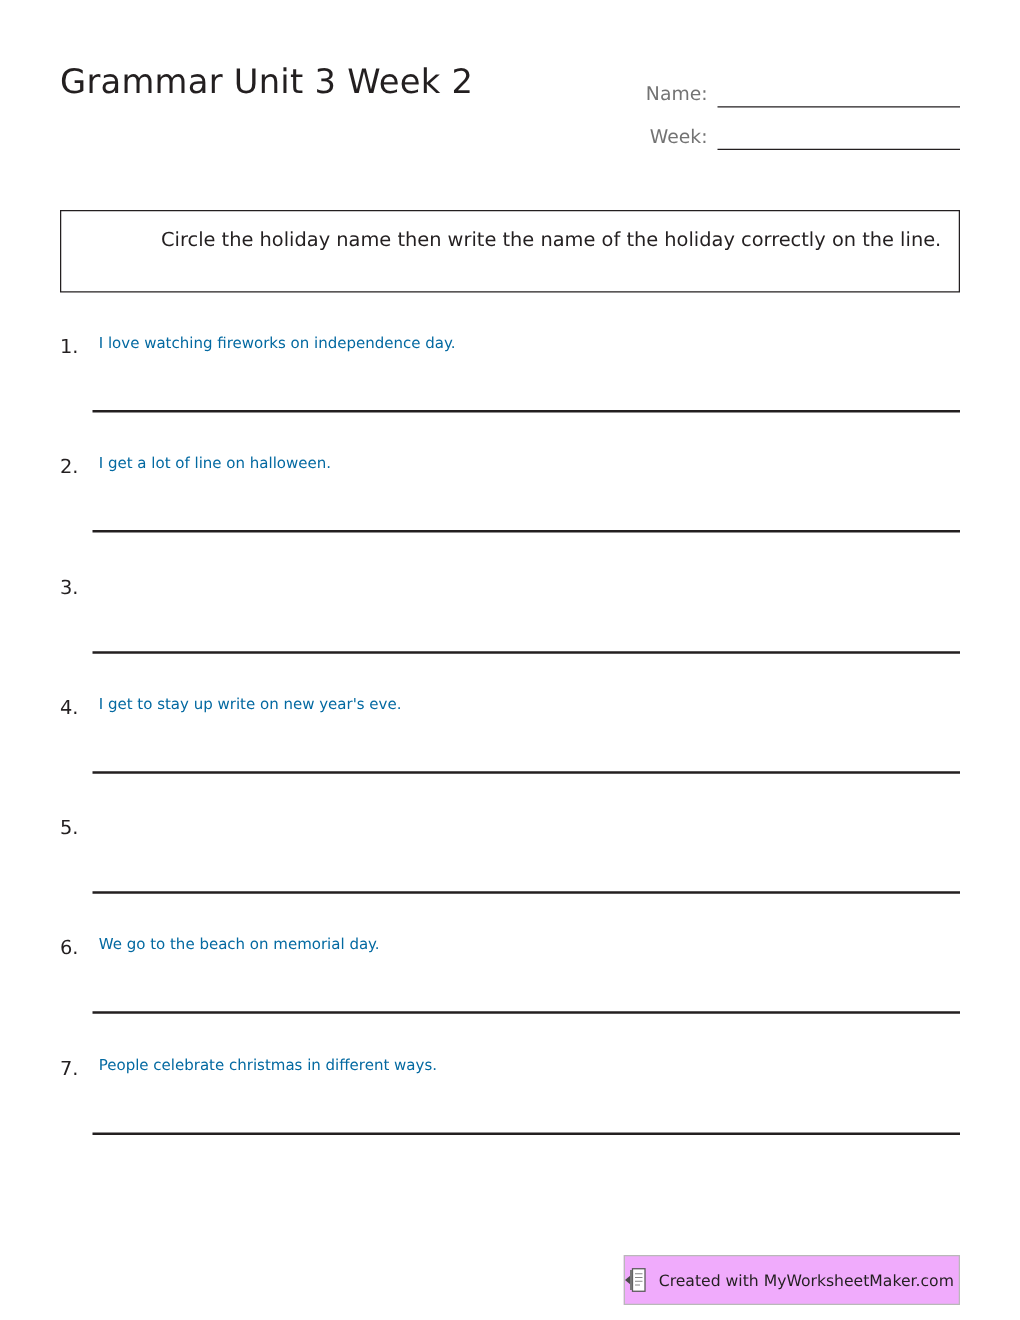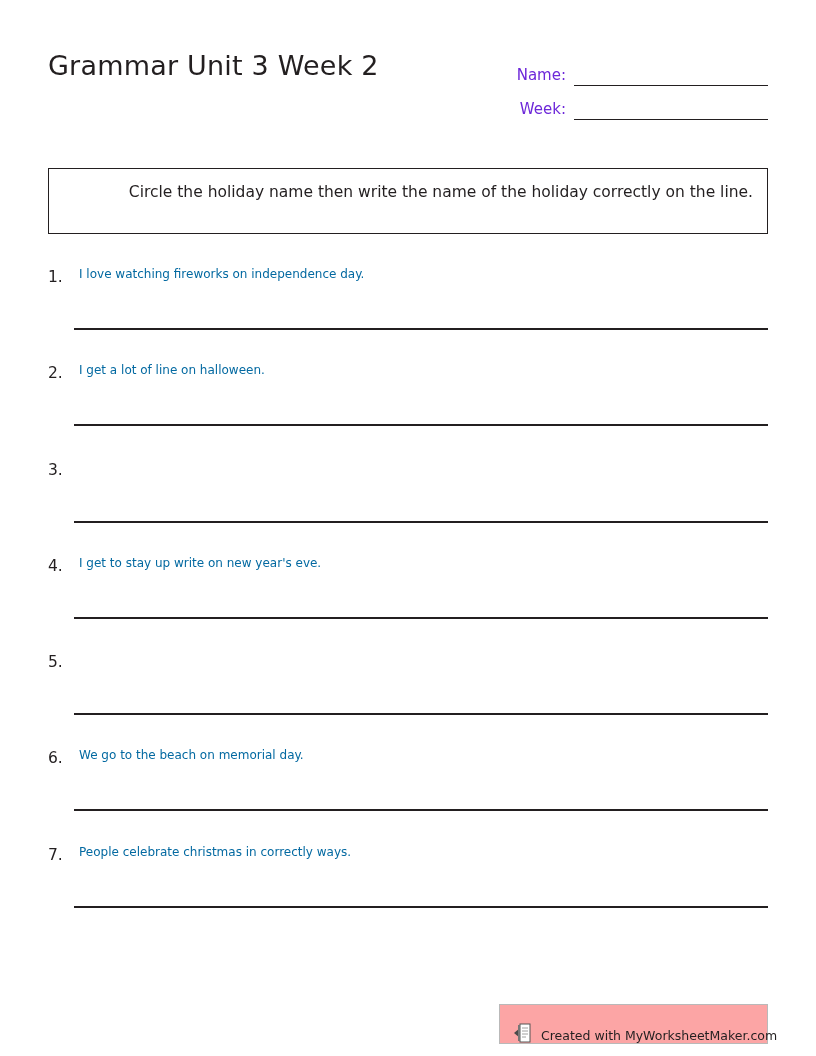--- a/index.html
+++ b/index.html
@@ -47,21 +47,21 @@
     width: 252px;
   }
   .nd-row {
     display: flex;
     align-items: flex-end;
     justify-content: flex-end;
     height: 34px;
   }
   .nd-label {
     font-size: 15px;
-    color: #6d28d9;
+    color: #737373;
     padding-right: 8px;
     padding-bottom: 2px;
     white-space: nowrap;
   }
   .nd-line {
     width: 194px;
     border-bottom: 1.2px solid #231f20;
     height: 20px;
   }
 
@@ -120,24 +120,23 @@
 
   
   .footer-badge {
     position: absolute;
     left: 499px;
     top: 1004px;
     width: 269px;
     height: 40px;
     box-sizing: border-box;
     border: 1px solid #b9b9b9;
-    background: #fca5a5;
+    background: #f0abfc;
     display: flex;
-    align-items: flex-end;
-    padding-left: 14px;
+    align-items: center;
   }
   .badge-icon {
     width: 18px;
     height: 20px;
     margin-right: 9px;
     flex: 0 0 18px;
     position: relative;
   }
   .badge-text {
     font-size: 12.5px;
@@ -213,21 +212,21 @@
       <div class="p-row">
         <span class="p-num">6.</span>
         <span class="p-text">We go to the beach on memorial day.</span>
       </div>
       <div class="answer-line"></div>
     </div>
 
     <div class="problem">
       <div class="p-row">
         <span class="p-num">7.</span>
-        <span class="p-text">People celebrate christmas in correctly ways.</span>
+        <span class="p-text">People celebrate christmas in different ways.</span>
       </div>
       <div class="answer-line"></div>
     </div>
 
   </div>
 
   <div class="footer-badge">
     <span class="badge-icon">
       <svg width="18" height="20" viewBox="0 0 18 20" xmlns="http://www.w3.org/2000/svg">
         <rect x="6" y="1" width="10" height="18" fill="#ffffff" stroke="#555555" stroke-width="1"></rect>

